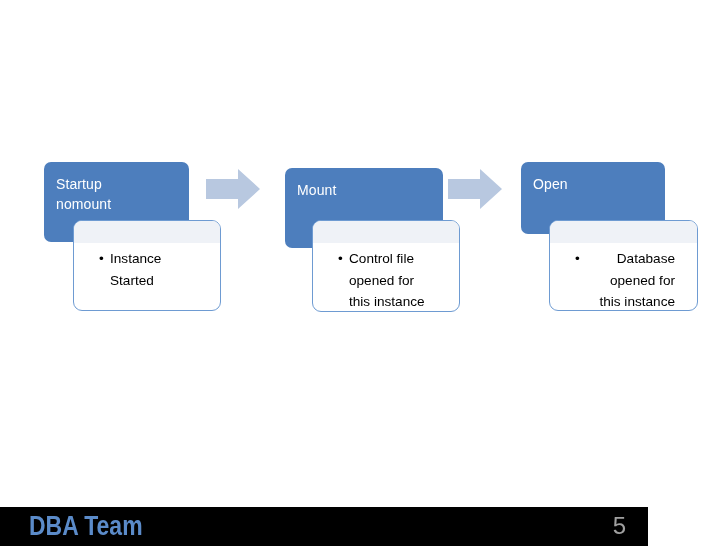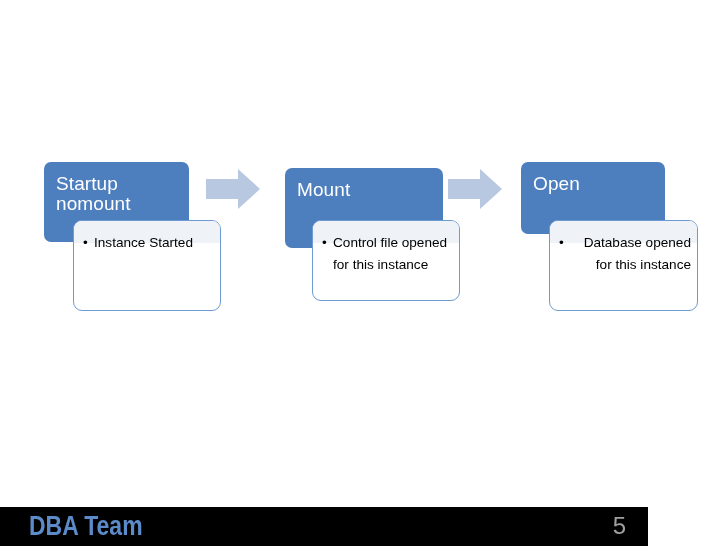--- a/index.html
+++ b/index.html
@@ -28,21 +28,21 @@
     position: absolute;
   }
 
   .stage-header {
     position: absolute;
     background: #4D7EBD;
     border-radius: 7px;
     color: #ffffff;
     box-sizing: border-box;
     padding: 12px 0 0 12px;
-    font-size: 19px;
+    font-size: 14px;
     line-height: 20px;
     letter-spacing: 0.1px;
     white-space: pre-line;
     z-index: 1;
   }
 
   .stage-body {
     position: absolute;
     background: #ffffff;
     border: 1.3px solid #6E9BD2;
@@ -59,21 +59,21 @@
     right: 0;
     height: 22px;
     background: #EFF2F7;
     border-top-left-radius: 8px;
     border-top-right-radius: 8px;
     pointer-events: none;
   }
 
   .stage-body ul {
     position: relative;
-    margin: 0;
+    margin: 16px;
     padding: 11px 6px 0 20px;
     list-style: none;
     z-index: 1;
   }
   .stage-body li {
     position: relative;
     color: #000000;
     font-size: 13.6px;
     line-height: 21.5px;
     text-indent: 0;
@@ -144,21 +144,21 @@
   </div>
 
   <div class="arrow" style="left:206px; top:169px;">
     <svg width="54" height="40" viewBox="0 0 54 40" aria-hidden="true">
       <polygon points="0,10 32,10 32,0 54,20 32,40 32,30 0,30" fill="#B8C8E0"></polygon>
     </svg>
   </div>
 
   <div class="stage">
     <div class="stage-header" style="left:285px; top:168px; width:158px; height:80px;">Mount</div>
-    <div class="stage-body" style="left:312px; top:220px; width:148px; height:81px;">
+    <div class="stage-body" style="left:312px; top:220px; width:148px; height:92px;">
       <div class="tint"></div>
       <ul>
         <li>Control file opened for this instance</li>
       </ul>
     </div>
   </div>
 
   <div class="arrow" style="left:448px; top:169px;">
     <svg width="54" height="40" viewBox="0 0 54 40" aria-hidden="true">
       <polygon points="0,10 32,10 32,0 54,20 32,40 32,30 0,30" fill="#B8C8E0"></polygon>

